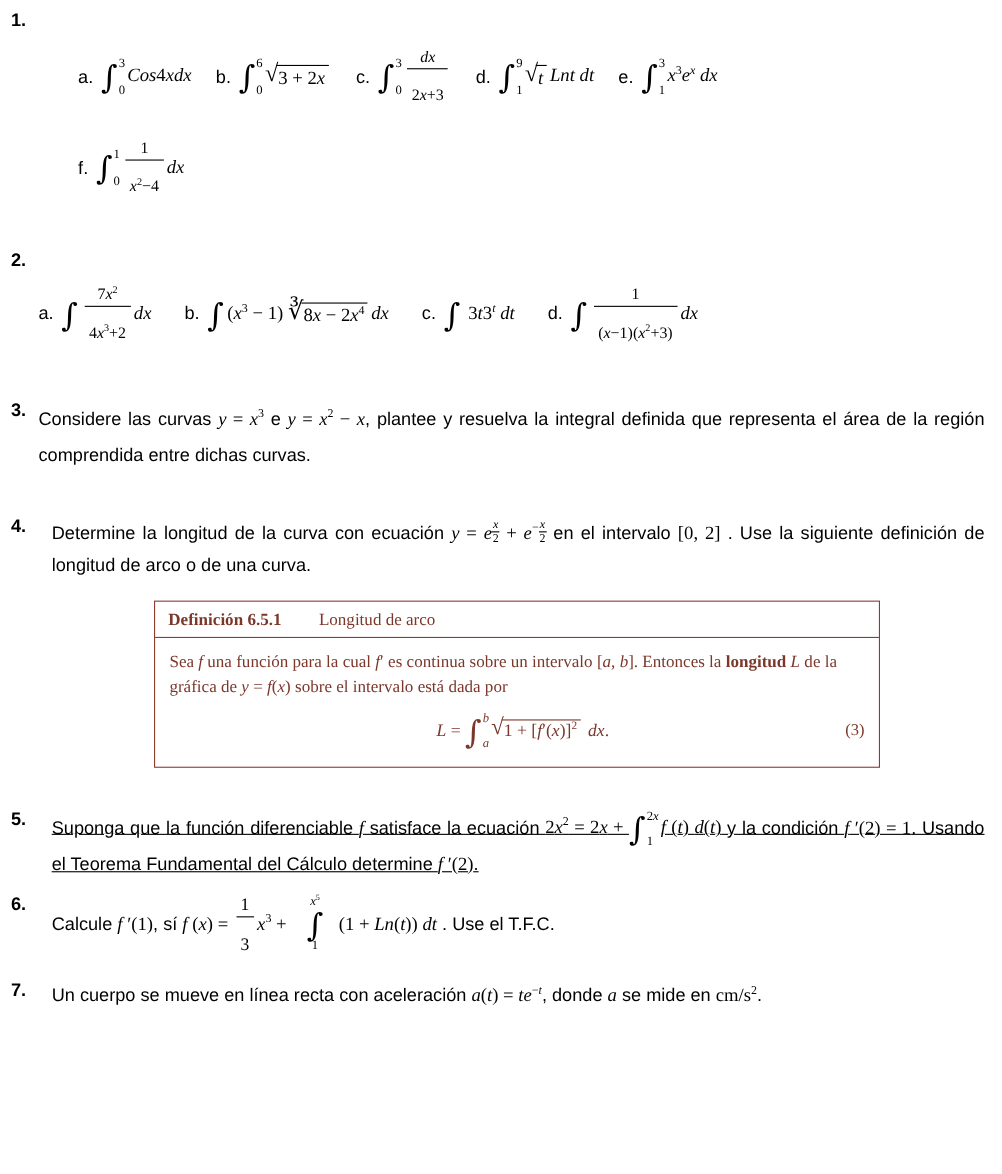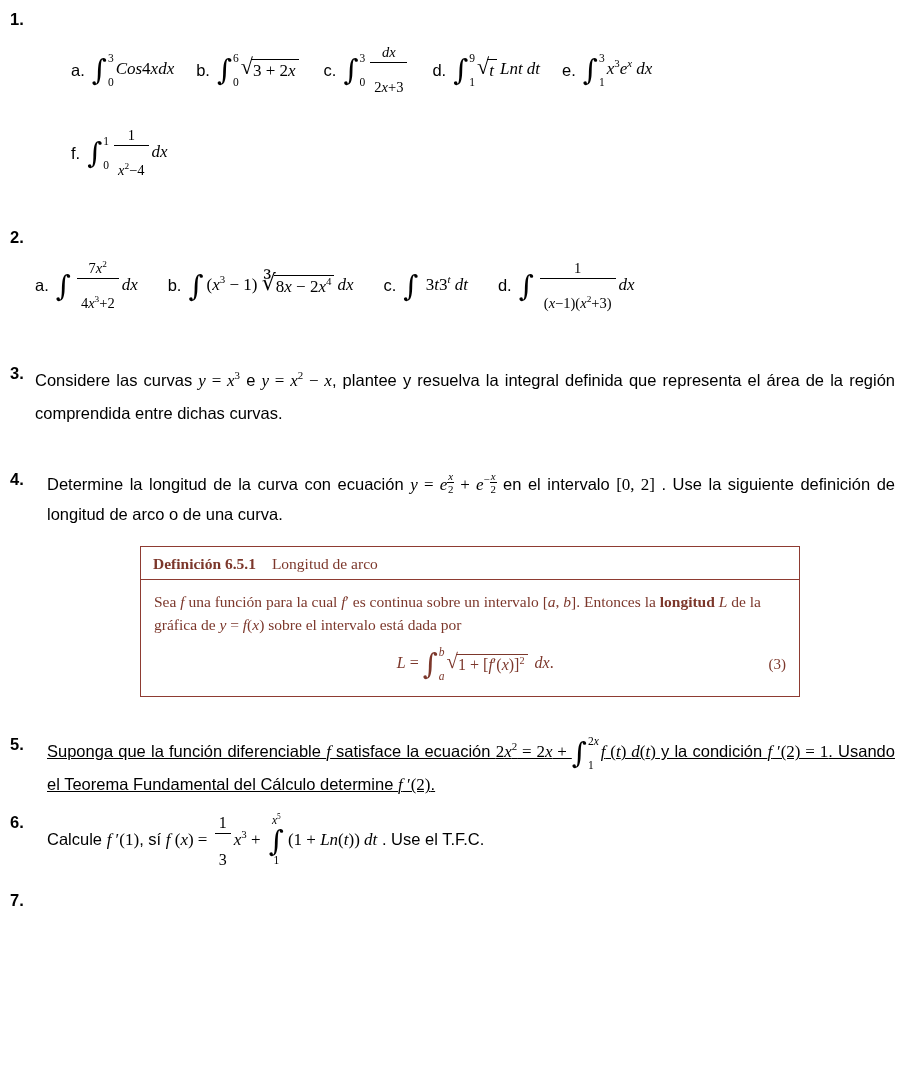--- a/index.html
+++ b/index.html
@@ -18,21 +18,21 @@
 
   
   .m{font-family:"Liberation Serif","DejaVu Serif",serif;font-size:17px;}
   .m i{font-style:italic;}
   sup{font-size:64%;line-height:0;}
   .ig{display:inline-flex;align-items:center;vertical-align:middle;margin-right:2px;}
   .is,.is2{font-style:normal;font-family:"DejaVu Serif",serif;font-size:29px;line-height:34px;}
   .is2{vertical-align:middle;margin-right:3px;display:inline-block;}
   .il{display:flex;flex-direction:column;justify-content:space-between;height:36px;
       font-size:11.5px;line-height:1.1;font-style:normal;padding-left:1px;}
-  .igo{display:inline-flex;flex-direction:column;align-items:center;vertical-align:middle;margin:0 4px;}
+  .igo{display:inline-flex;flex-direction:column;align-items:center;vertical-align:middle;margin:0 14px;}
   .igo .u,.igo .l{font-size:11.5px;line-height:1.2;font-style:normal;}
   .igo .is{line-height:26px;}
   .fr{display:inline-flex;flex-direction:column;vertical-align:middle;text-align:center;
       font-size:14.5px;line-height:1.2;margin:0 3px;}
   .fr .t{display:block;border-bottom:1px solid currentColor;padding:0 4px 1px;}
   .fr .b{display:block;padding:1px 4px 0;margin-top:15px;}
   .fr.big{font-size:16px;}
   .sq{display:inline-flex;align-items:flex-start;vertical-align:middle;white-space:nowrap;margin-right:3px;}
   .rt{font-style:normal;font-size:1.3em;line-height:1;transform:translateY(-3px);}
   .rad{border-top:1.2px solid currentColor;padding:1px 3px 0 2px;margin-left:-2px;}
@@ -58,21 +58,21 @@
   .q6{margin-top:14px;}
   .q7{margin-top:22px;}
   .q7 .ptext{line-height:1.65;text-align:left;}
 
   
   .defbox{
     margin:16px 0 0 130px;width:658px;
     border:1.5px solid #8e3b32;color:#7c372b;
     font-family:"Liberation Serif","DejaVu Serif",serif;font-size:15.5px;
   }
-  .dtitle{display:flex;align-items:baseline;gap:16px;padding:8px 12px 6px;border-bottom:1.4px solid #8e3b32;}
+  .dtitle{display:flex;align-items:baseline;gap:34px;padding:8px 12px 6px;border-bottom:1.4px solid #8e3b32;}
   .dnum{font-weight:700;}
   .dbody{padding:10px 13px 2px;line-height:1.5;}
   .dform{display:flex;align-items:center;padding:8px 13px 14px;}
   .dspacer{width:28px;}
   .dmath{flex:1;text-align:center;font-size:16px;}
   .dtag{font-size:15px;}
 </style>
 </head>
 <body>
 
@@ -258,16 +258,17 @@
               <span class="u"><i>x</i><sup>5</sup></span>
               <span class="is">∫</span>
               <span class="l">1</span>
             </span>(1 + <i>Ln</i>(<i>t</i>)) <i>dt</i></span> . Use el T.F.C.</p>
     </div>
   </section>
 
   <section class="item wide q7">
     <span class="num">7.</span>
     <div class="ibody">
+      <p class="ptext">Un cuerpo se mueve en línea recta con aceleración <span class="m"><i>a</i>(<i>t</i>) = <i>te</i><sup>−<i>t</i></sup></span>, donde <i class="m">a</i> se mide en <span class="m">cm/s<sup>2</sup></span>.</p>
     </div>
   </section>
 
 </div>
 
 </body></html>

